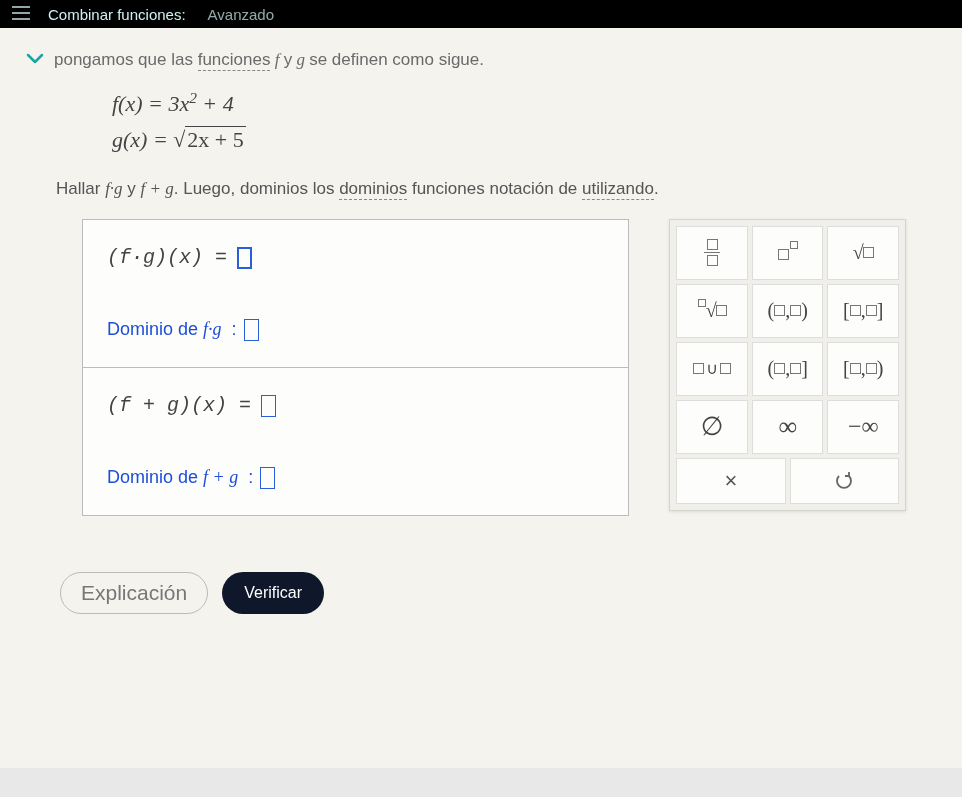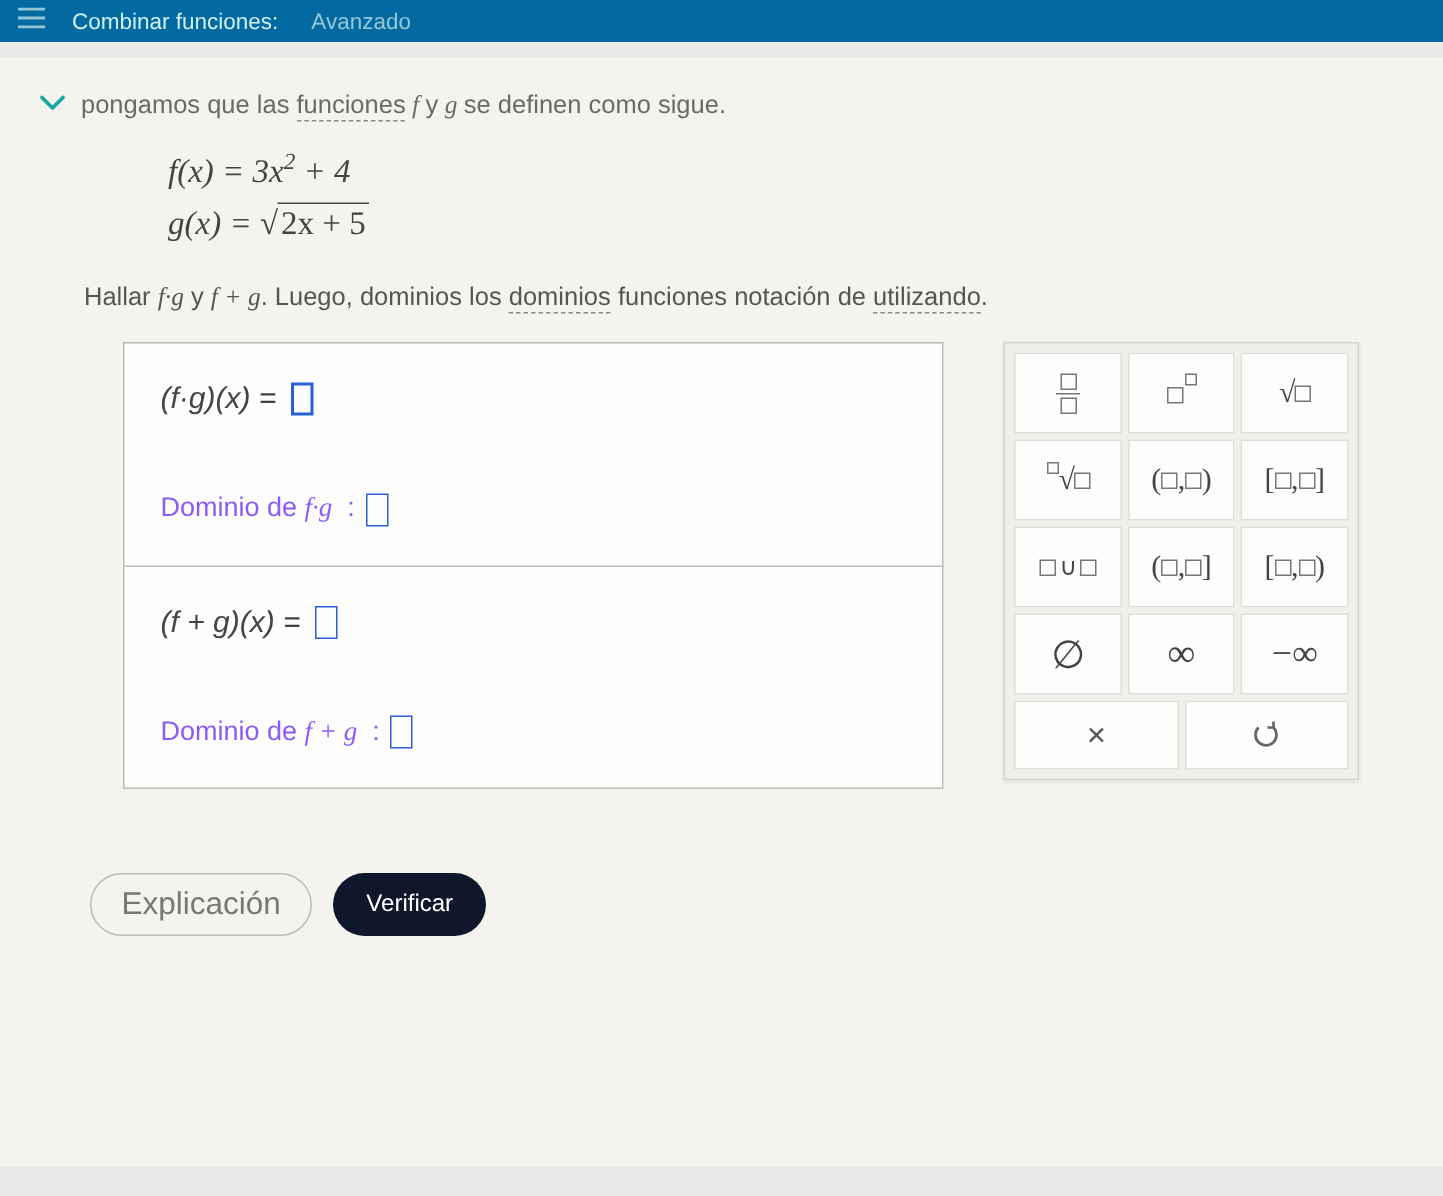--- a/index.html
+++ b/index.html
@@ -5,37 +5,36 @@
 * { box-sizing: border-box; margin: 0; padding: 0; }
 body {
   font-family: Arial, Helvetica, sans-serif;
   background: #e8e8e8;
   width: 962px;
   height: 797px;
   overflow: hidden;
   color: #555;
 }
 .top-bar {
-  background: #0369a1;
+  background: #000000;
   color: #d0f0f0;
   height: 28px;
   display: flex;
   align-items: center;
   padding: 0 12px;
   font-size: 15px;
 }
 .top-bar .menu-icon {
   margin-right: 18px;
   opacity: 0.7;
 }
 .content-wrap {
   background: #f5f3ee;
   min-height: 740px;
   padding: 12px;
-  margin-top: 10px;
 }
 .section-header {
   display: flex;
   align-items: center;
   padding: 10px 20px 6px 14px;
   font-size: 17px;
   color: #6a6a6a;
 }
 .chev {
   color: #1aa5a5;
@@ -77,42 +76,42 @@
   width: 580px;
 }
 .answer-cell {
   padding: 26px 24px;
   min-height: 130px;
 }
 .answer-box .divider {
   border-top: 1px solid #bbb;
 }
 .math-line {
-  font-family: Liberation Sans, sans-serif;
+  font-family: Liberation Mono, monospace;
   font-size: 20px;
   color: #444;
   display: flex;
-  align-items: flex-start;
+  align-items: flex-end;
   gap: 8px;
 }
 .math-line .fn { font-style: italic; }
 .input-box {
   display: inline-block;
   width: 15px;
   height: 22px;
   border: 1.5px solid #2b5fd9;
   margin-left: 2px;
   vertical-align: middle;
 }
 .input-box.active {
   border: 2px solid #2b5fd9;
 }
 .domain-label {
   font-size: 18px;
-  color: #8b5cf6;
+  color: #1d4ed8;
   margin-top: 30px;
 }
 .domain-label .fn { font-family: 'Times New Roman', serif; font-style: italic; }
 .keypad {
   background: #f0efe9;
   border: 1px solid #d5d5d0;
   width: 250px;
   padding: 6px;
   box-shadow: 0 1px 3px rgba(0,0,0,0.1);
 }

